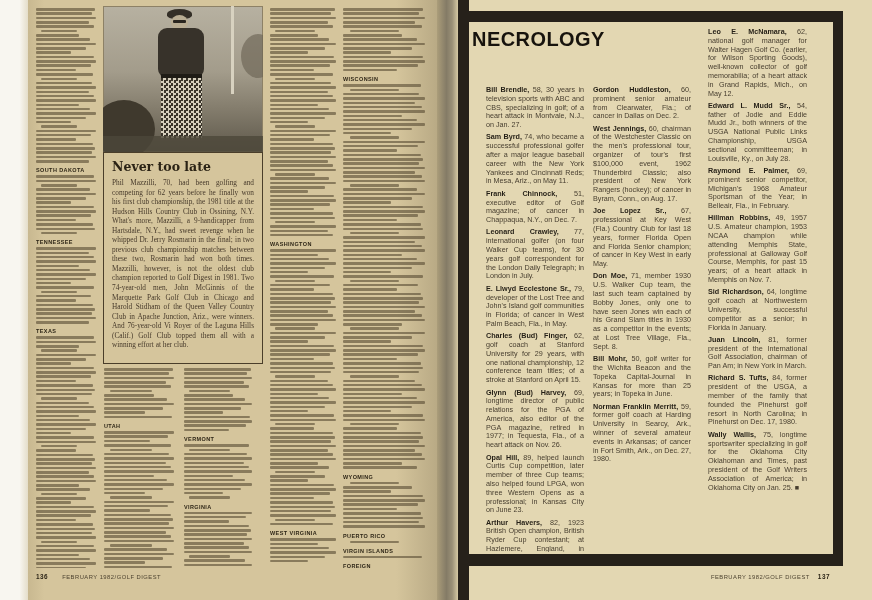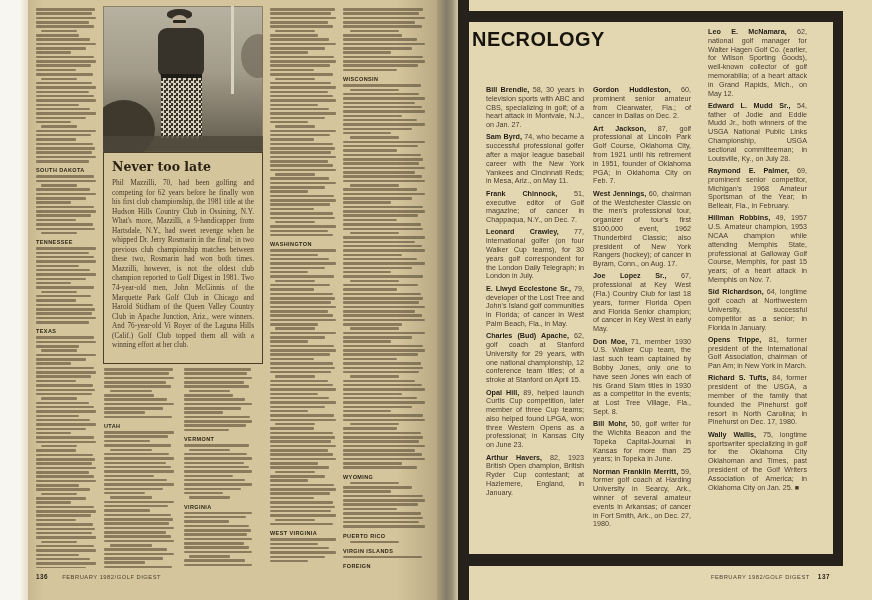--- a/index.html
+++ b/index.html
@@ -1482,40 +1482,40 @@
     <div class="bar bar-bottom"></div>
 
     <h1 class="necrology-title">NECROLOGY</h1>
 
     <div class="obit-col ocol1">
         <p class="obit"><b>Bill Brendle,</b> 58, 30 years in television sports with ABC and CBS, specializing in golf; of a heart attack in Montvale, N.J., on Jan. 27.</p>
         <p class="obit"><b>Sam Byrd,</b> 74, who became a successful professional golfer after a major league baseball career with the New York Yankees and Cincinnati Reds; in Mesa, Ariz., on May 11.</p>
         <p class="obit"><b>Frank Chinnock,</b> 51, executive editor of Golf magazine; of cancer in Chappaqua, N.Y., on Dec. 7.</p>
         <p class="obit"><b>Leonard Crawley,</b> 77, international golfer (on four Walker Cup teams), for 30 years golf correspondent for the London Daily Telegraph; in London in July.</p>
         <p class="obit"><b>E. Llwyd Ecclestone Sr.,</b> 79, developer of the Lost Tree and John's Island golf communities in Florida; of cancer in West Palm Beach, Fla., in May.</p>
-        <p class="obit"><b>Charles (Bud) Apache,</b> 62, golf coach at Stanford University for 29 years, with one national championship, 12 conference team titles; of a stroke at Stanford on April 15.</p>
+        <p class="obit"><b>Charles (Bud) Finger,</b> 62, golf coach at Stanford University for 29 years, with one national championship, 12 conference team titles; of a stroke at Stanford on April 15.</p>
+        <p class="obit"><b>Glynn (Bud) Harvey,</b> 69, longtime director of public relations for the PGA of America, also editor of the PGA magazine, retired in 1977; in Tequesta, Fla., of a heart attack on Nov. 26.</p>
         <p class="obit"><b>Opal Hill,</b> 89, helped launch Curtis Cup competition, later member of three Cup teams; also helped found LPGA, won three Western Opens as a professional; in Kansas City on June 23.</p>
         <p class="obit"><b>Arthur Havers,</b> 82, 1923 British Open champion, British Ryder Cup contestant; at Hazlemere, England, in January.</p>
       </div>
     <div class="obit-col ocol2">
         <p class="obit"><b>Gordon Huddleston,</b> 60, prominent senior amateur from Clearwater, Fla.; of cancer in Dallas on Dec. 2.</p>
-        <p class="obit"><b>Art Jackson,</b> 87, golf professional at Lincoln Park Golf Course, Oklahoma City, from 1921 until his retirement in 1951, founder of Oklahoma PGA; in Oklahoma City on Feb. 7.</p>
         <p class="obit"><b>West Jennings,</b> 60, chairman of the Westchester Classic on the men's professional tour, organizer of tour's first $100,000 event, 1962 Thunderbird Classic; also president of New York Rangers (hockey); of cancer in Byram, Conn., on Aug. 17.</p>
         <p class="obit"><b>Joe Lopez Sr.,</b> 67, professional at Key West (Fla.) Country Club for last 18 years, former Florida Open and Florida Senior champion; of cancer in Key West in early May.</p>
         <p class="obit"><b>Don Moe,</b> 71, member 1930 U.S. Walker Cup team, the last such team captained by Bobby Jones, only one to have seen Jones win each of his Grand Slam titles in 1930 as a competitor in the events; at Lost Tree Village, Fla., Sept. 8.</p>
         <p class="obit"><b>Bill Mohr,</b> 50, golf writer for the Wichita Beacon and the Topeka Capital-Journal in Kansas for more than 25 years; in Topeka in June.</p>
         <p class="obit"><b>Norman Franklin Merritt,</b> 59, former golf coach at Harding University in Searcy, Ark., winner of several amateur events in Arkansas; of cancer in Fort Smith, Ark., on Dec. 27, 1980.</p>
       </div>
     <div class="obit-col ocol3">
         <p class="obit"><b>Leo E. McNamara,</b> 62, national golf manager for Walter Hagen Golf Co. (earlier, for Wilson Sporting Goods), well-known collector of golf memorabilia; of a heart attack in Grand Rapids, Mich., on May 12.</p>
         <p class="obit"><b>Edward L. Mudd Sr.,</b> 54, father of Jodie and Eddie Mudd Jr., both winners of the USGA National Public Links Championship, USGA sectional committeeman; in Louisville, Ky., on July 28.</p>
         <p class="obit"><b>Raymond E. Palmer,</b> 69, prominent senior competitor, Michigan's 1968 Amateur Sportsman of the Year; in Belleair, Fla., in February.</p>
         <p class="obit"><b>Hillman Robbins,</b> 49, 1957 U.S. Amateur champion, 1953 NCAA champion while attending Memphis State, professional at Galloway Golf Course, Memphis, for past 15 years; of a heart attack in Memphis on Nov. 7.</p>
         <p class="obit"><b>Sid Richardson,</b> 64, longtime golf coach at Northwestern University, successful competitor as a senior; in Florida in January.</p>
-        <p class="obit"><b>Opens Trippe,</b> 81, former president of the International Golf Association, chairman of Pan Am; in New York in March.</p>
+        <p class="obit"><b>Juan Lincoln,</b> 81, former president of the International Golf Association, chairman of Pan Am; in New York in March.</p>
         <p class="obit"><b>Richard S. Tufts,</b> 84, former president of the USGA, a member of the family that founded the Pinehurst golf resort in North Carolina; in Pinehurst on Dec. 17, 1980.</p>
         <p class="obit"><b>Wally Wallis,</b> 75, longtime sportswriter specializing in golf for the Oklahoma City Oklahoman and Times, past president of the Golf Writers Association of America; in Oklahoma City on Jan. 25. ■</p>
       </div>
 
     <div class="footer footer-right">
       <span>FEBRUARY 1982/GOLF DIGEST</span><span class="gap"></span><b>137</b>
     </div>
   </div>
 
 </div>

